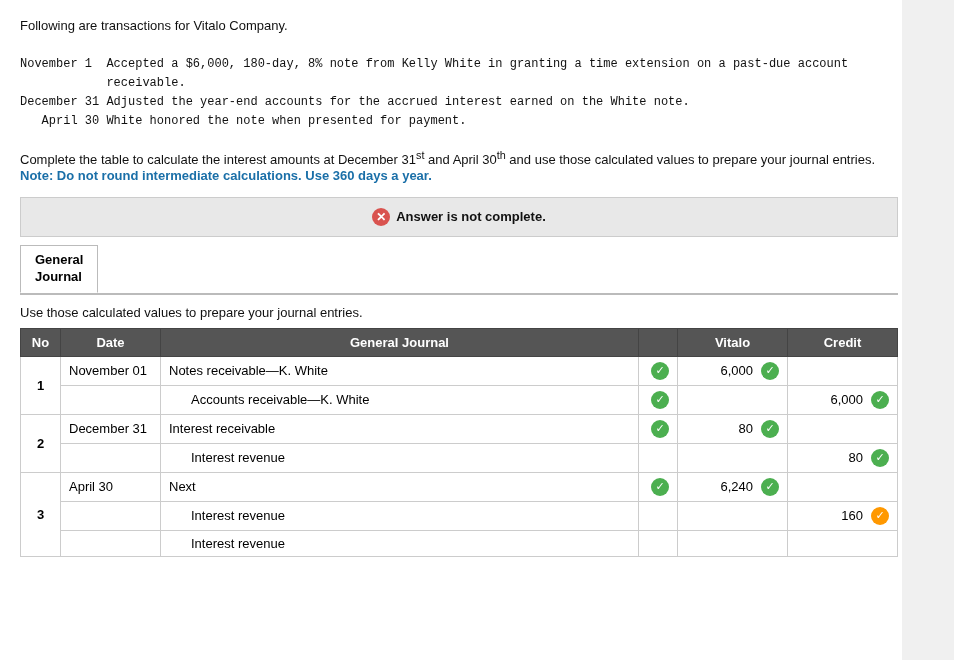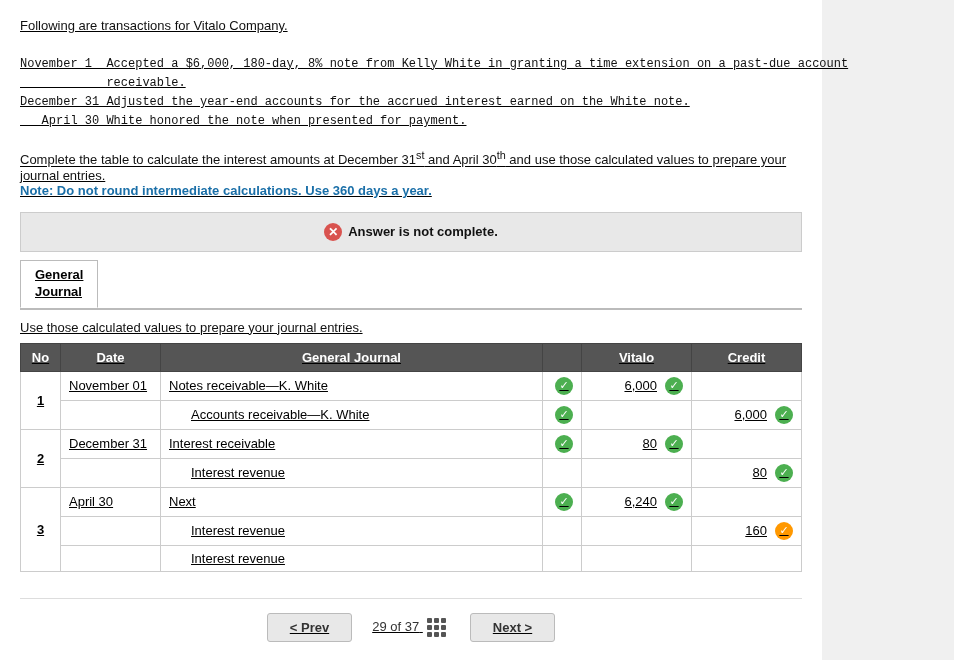--- a/index.html
+++ b/index.html
@@ -7,26 +7,25 @@
       font-family: Arial, sans-serif;
       font-size: 13px;
       background: #f0f0f0;
       width: 954px;
       min-height: 660px;
       display: flex;
       flex-direction: column;
     }
     .page-container {
       background: #fff;
-      width: 822px;
+      width: 902px;
       min-height: 660px;
-      padding: 16px 20px 10px 20px;
+      padding: 16px 4px 10px 20px;
       display: flex;
       flex-direction: column;
-      text-decoration: underline;
     }
     .intro-text {
       font-size: 13px;
       line-height: 1.5;
       margin-bottom: 10px;
       color: #111;
     }
     .intro-text .monospace-line {
       font-family: 'Courier New', monospace;
       font-size: 12px;
@@ -355,34 +354,14 @@
           <td class="date-cell"></td>
           <td class="desc-cell indented">Interest revenue</td>
           <td class="check-col"></td>
           <td class="debit-cell"></td>
           <td class="credit-cell"></td>
         </tr>
       </tbody>
     </table>
   </div>
 
-  <div class="footer-nav">
-    <button class="nav-btn">&lt; Prev</button>
-    <span class="page-info">
-      <span>29 of 37</span>
-      <span style="display:inline-block; margin: 0 4px; vertical-align: middle;">
-        <div class="grid-dots">
-          <div class="grid-dot"></div>
-          <div class="grid-dot"></div>
-          <div class="grid-dot"></div>
-          <div class="grid-dot"></div>
-          <div class="grid-dot"></div>
-          <div class="grid-dot"></div>
-          <div class="grid-dot"></div>
-          <div class="grid-dot"></div>
-          <div class="grid-dot"></div>
-        </div>
-      </span>
-    </span>
-    <button class="nav-btn">Next &gt;</button>
-  </div>
 
 </div>
 
 </body></html>

